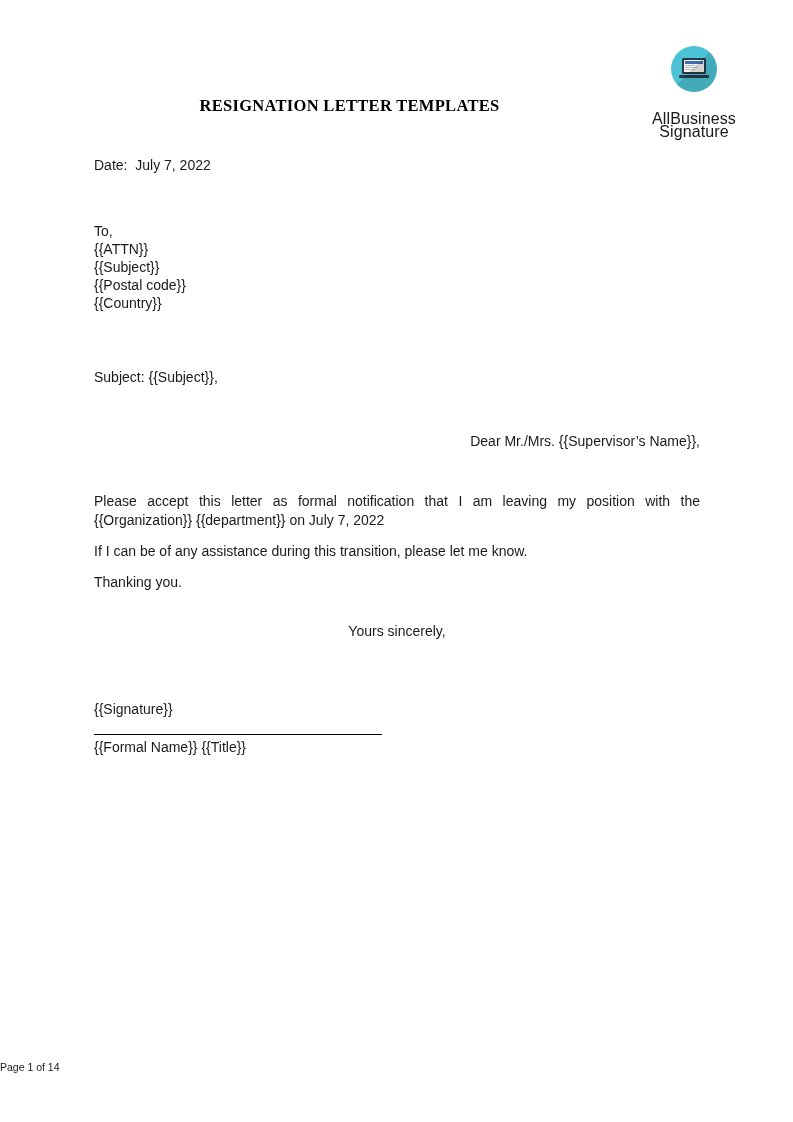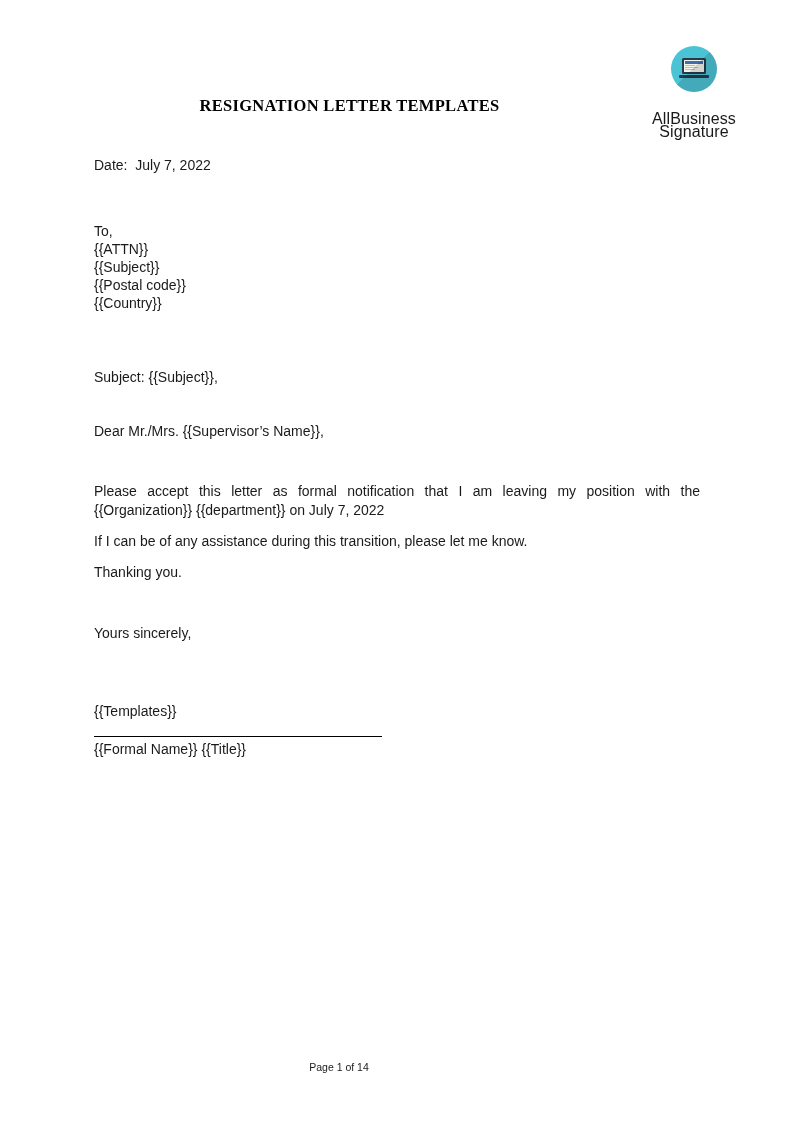--- a/index.html
+++ b/index.html
@@ -117,53 +117,53 @@
     top: 156px;
     width: 606px;
     font-family: "Liberation Sans", sans-serif;
     font-size: 14px;
     color: #1a1a1a;
   }
   .line-row { line-height: 18px; white-space: pre; }
   .addr-block { margin-top: 48px; line-height: 18px; }
   .addr-block div { white-space: pre; }
   .subject-row { margin-top: 56px; line-height: 18px; white-space: pre; }
-  .salutation-row { margin-top: 36px; line-height: 18px; white-space: pre; }
+  .salutation-row { margin-top: 46px; line-height: 18px; white-space: pre; text-align: right; }
 
   .para-main {
     margin-top: 42px;
     line-height: 19px;
     text-align: justify;
     text-justify: inter-word;
   }
   .para {
     margin-top: 12px;
     line-height: 19px;
   }
-  .closing { margin-top: 42px; line-height: 18px; white-space: pre; }
+  .closing { margin-top: 30px; line-height: 18px; white-space: pre; text-align: center; }
   .signature { margin-top: 60px; line-height: 18px; white-space: pre; }
 
   .sig-line {
     margin-top: 16px;
     width: 288px;
     border-top: 1.2px solid #000;
   }
   .sig-name {
     margin-top: 3px;
     line-height: 18px;
     white-space: pre;
   }
 
   
   .footer {
     position: absolute;
     left: 0;
     top: 1061px;
     width: 678px;
-    text-align: center;
+    text-align: left;
     font-family: "Liberation Sans", sans-serif;
     font-size: 10.5px;
     color: #1a1a1a;
   }
 </style>
 </head>
 <body>
 
 <div class="page">
 
@@ -205,21 +205,21 @@
     <div class="subject-row">Subject: {{Subject}},</div>
 
     <div class="salutation-row">Dear Mr./Mrs. {{Supervisor’s Name}},</div>
 
     <div class="para-main">Please accept this letter as formal notification that I am leaving my position with the {{Organization}} {{department}} on  July 7, 2022</div>
     <div class="para">If I can be of any assistance during this transition, please let me know.</div>
     <div class="para">Thanking you.</div>
 
     <div class="closing">Yours sincerely,</div>
 
-    <div class="signature">{{Templates}}</div>
+    <div class="signature">{{Signature}}</div>
 
     <div class="sig-line"></div>
 
     <div class="sig-name">{{Formal Name}} {{Title}}</div>
   </div>
 
   <div class="footer">Page 1 of 14</div>
 
 </div>
 

